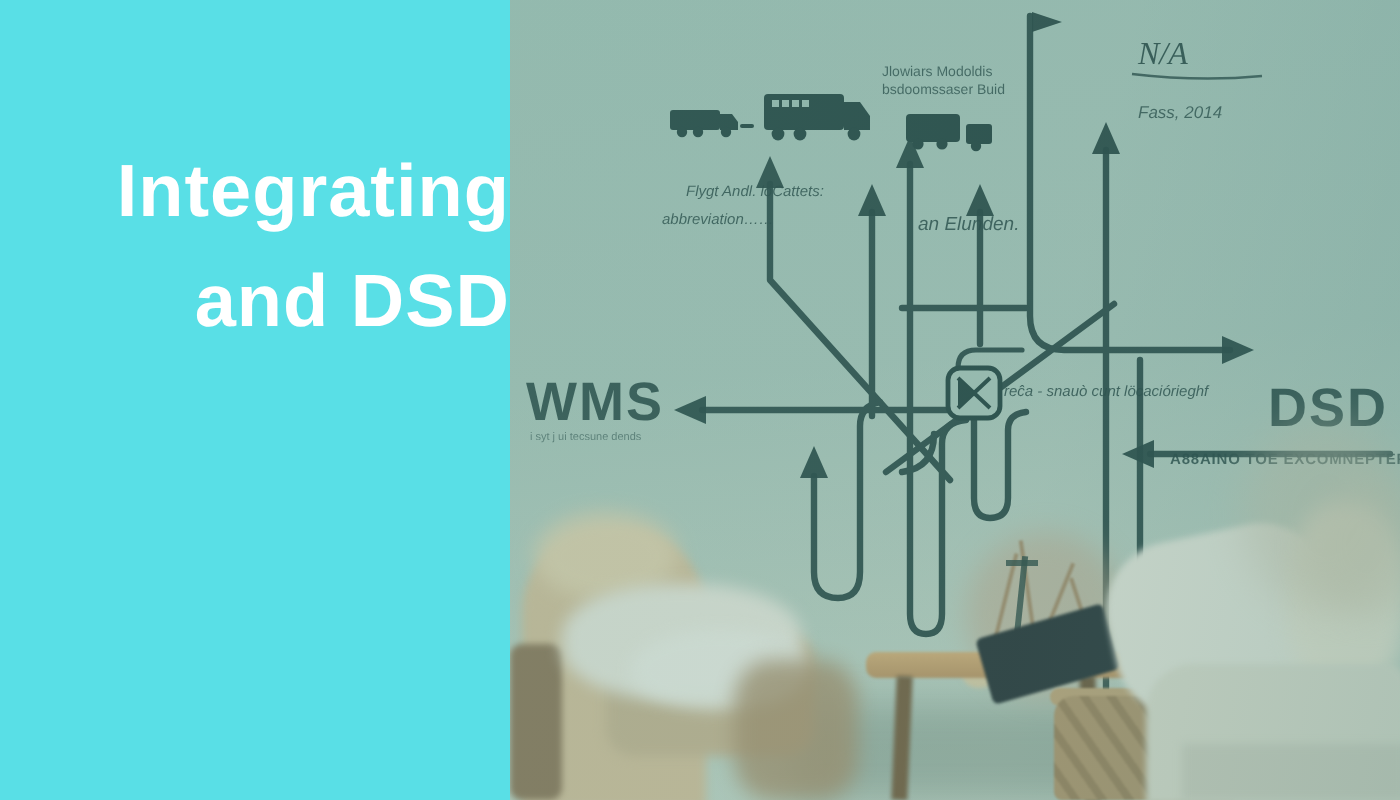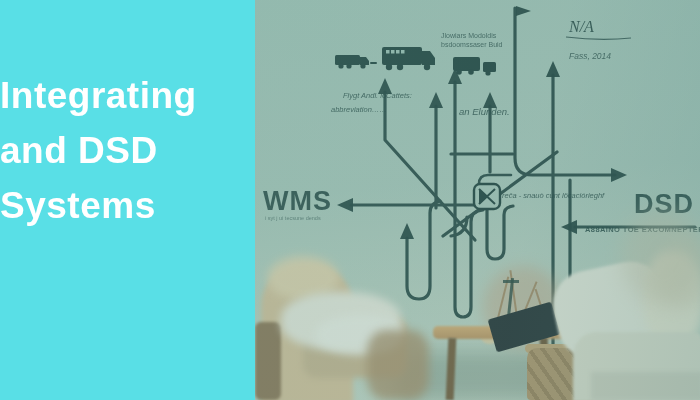--- a/index.html
+++ b/index.html
@@ -2,21 +2,21 @@
 <html><head>
 <meta charset="utf-8">
 <style>
   html,body{margin:0;padding:0;background:#222;}
   .canvas{position:relative;width:700px;height:400px;overflow:hidden;
           font-family:"Liberation Sans","DejaVu Sans",sans-serif;}
 
   
   .title-panel{position:absolute;left:0;top:0;width:255px;height:400px;
                background:#59dfe6;z-index:5;}
-  .title-block{position:absolute;left:0;top:68px;width:255px;text-align:left;}
+  .title-block{position:absolute;left:0;top:68px;width:255px;text-align:right;}
   .title-line{color:#ffffff;font-size:37px;line-height:55px;font-weight:bold;
               letter-spacing:.5px;white-space:nowrap;}
 
   
   .photo{position:absolute;left:255px;top:0;width:445px;height:400px;overflow:hidden;}
   .wall{position:absolute;inset:0;
         background:linear-gradient(175deg,#a6c2b6 0%,#abc4b8 45%,#b9cbbd 70%,#c8d4c5 100%);}
   svg.diagram{position:absolute;left:0;top:0;z-index:2;}
 
   
@@ -62,21 +62,20 @@
 </style>
 </head>
 <body>
 
 <div class="canvas">
 
   <div class="title-panel">
     <div class="title-block">
       <div class="title-line">Integrating</div>
       <div class="title-line">and DSD</div>
-      <div class="title-line">Systems</div>
     </div>
   </div>
 
   <div class="photo">
     <div class="wall"></div>
 
     <svg class="diagram" width="445" height="400" viewBox="0 0 445 400">
 
       <g stroke="#1d3a37" stroke-width="3.2" fill="none" stroke-linecap="round" stroke-linejoin="round" opacity="0.92">
         <path d="M130,92 V140 L220,240"></path>

